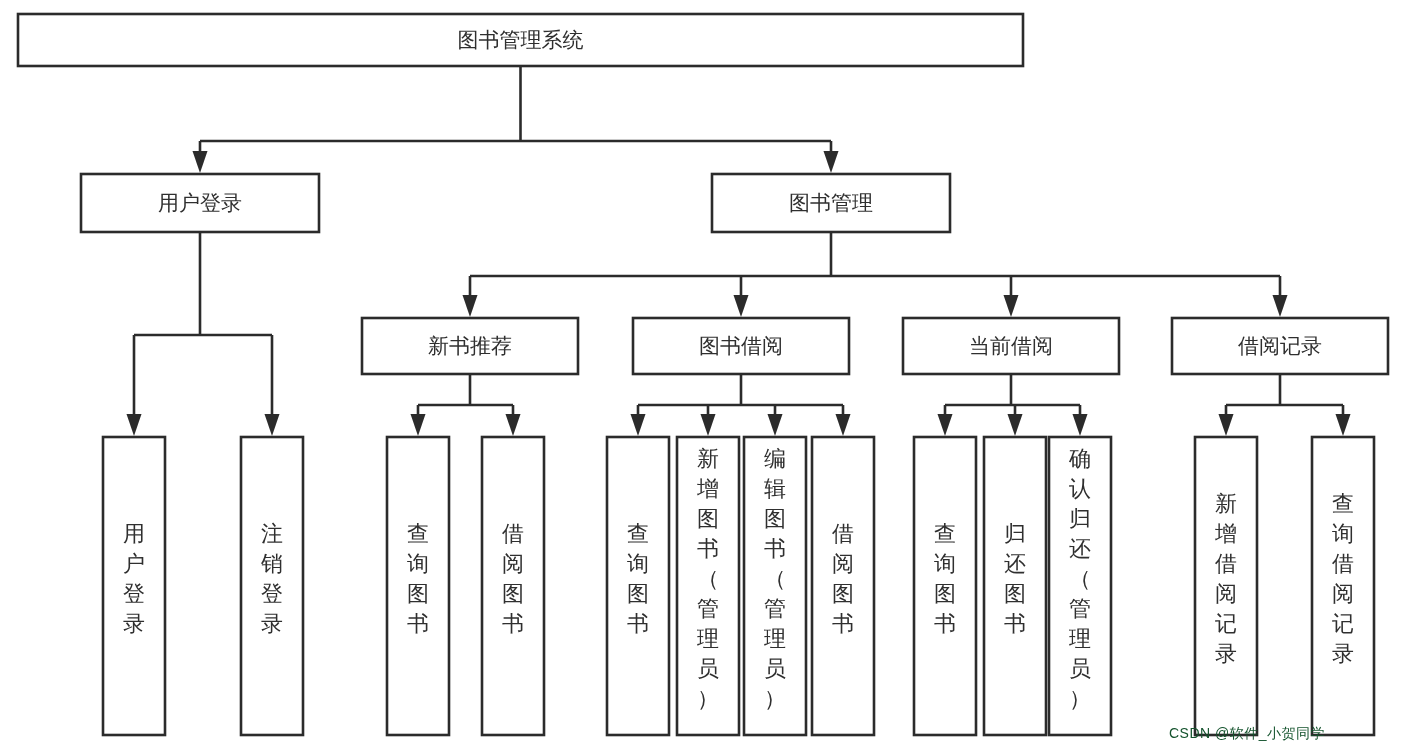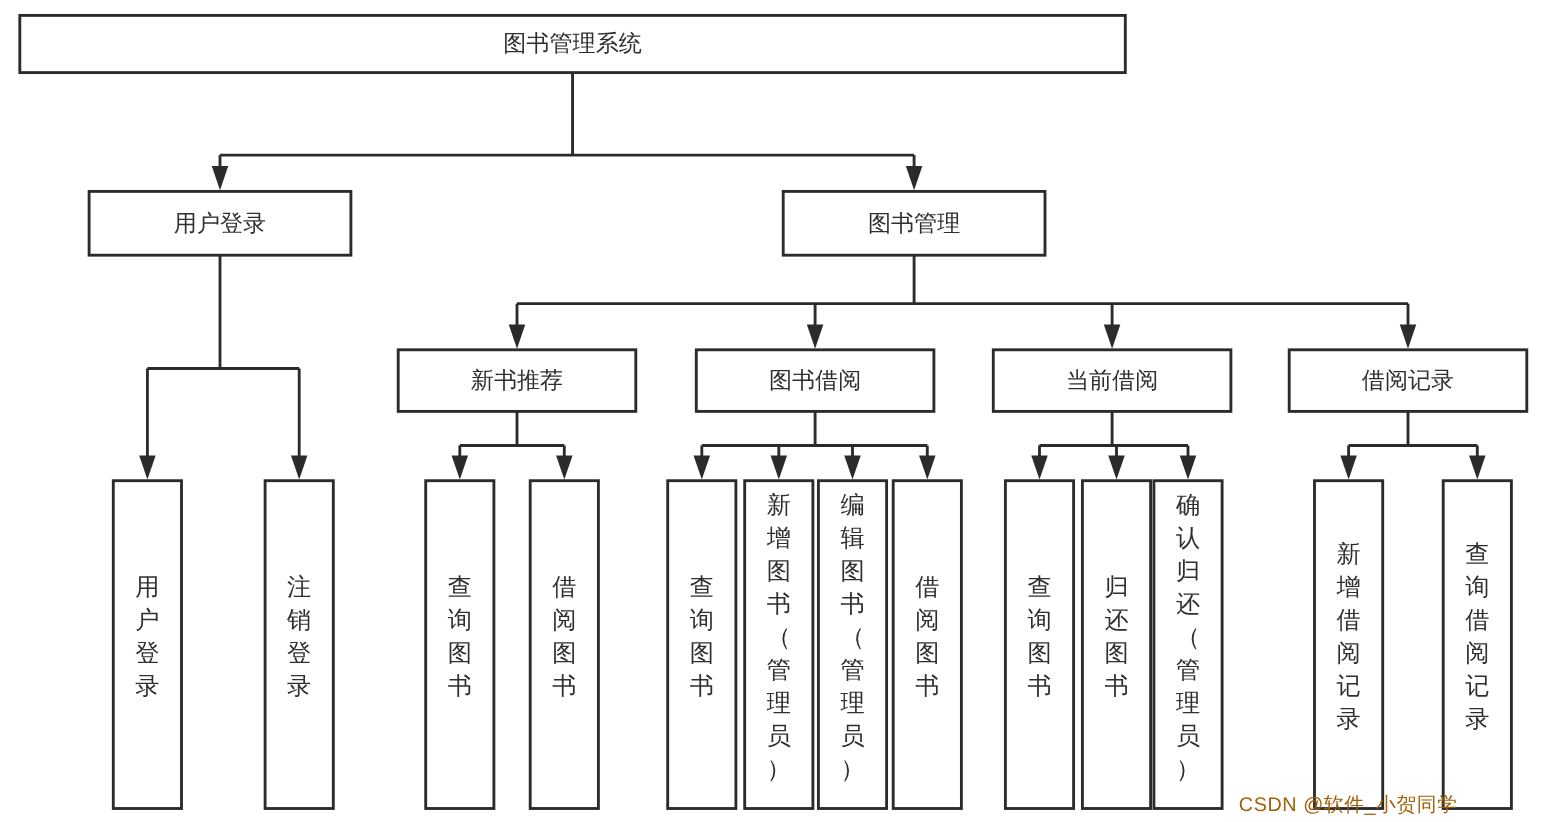--- a/index.html
+++ b/index.html
@@ -52,22 +52,22 @@
     stroke-linecap: butt;
   }
   .arrow-head {
     fill: #2b2b2b;
     stroke: none;
   }
   .watermark {
     position: absolute;
     right: 8px;
     bottom: 4px;
-    color: #a16207;
-    font-size: 18px;
+    color: #14532d;
+    font-size: 14px;
     font-family: "Liberation Sans", "DejaVu Sans", sans-serif;
     letter-spacing: 0.5px;
     white-space: nowrap;
     user-select: none;
   }
 </style>
 </head>
 <body>
 
 <div id="diagram-root">

